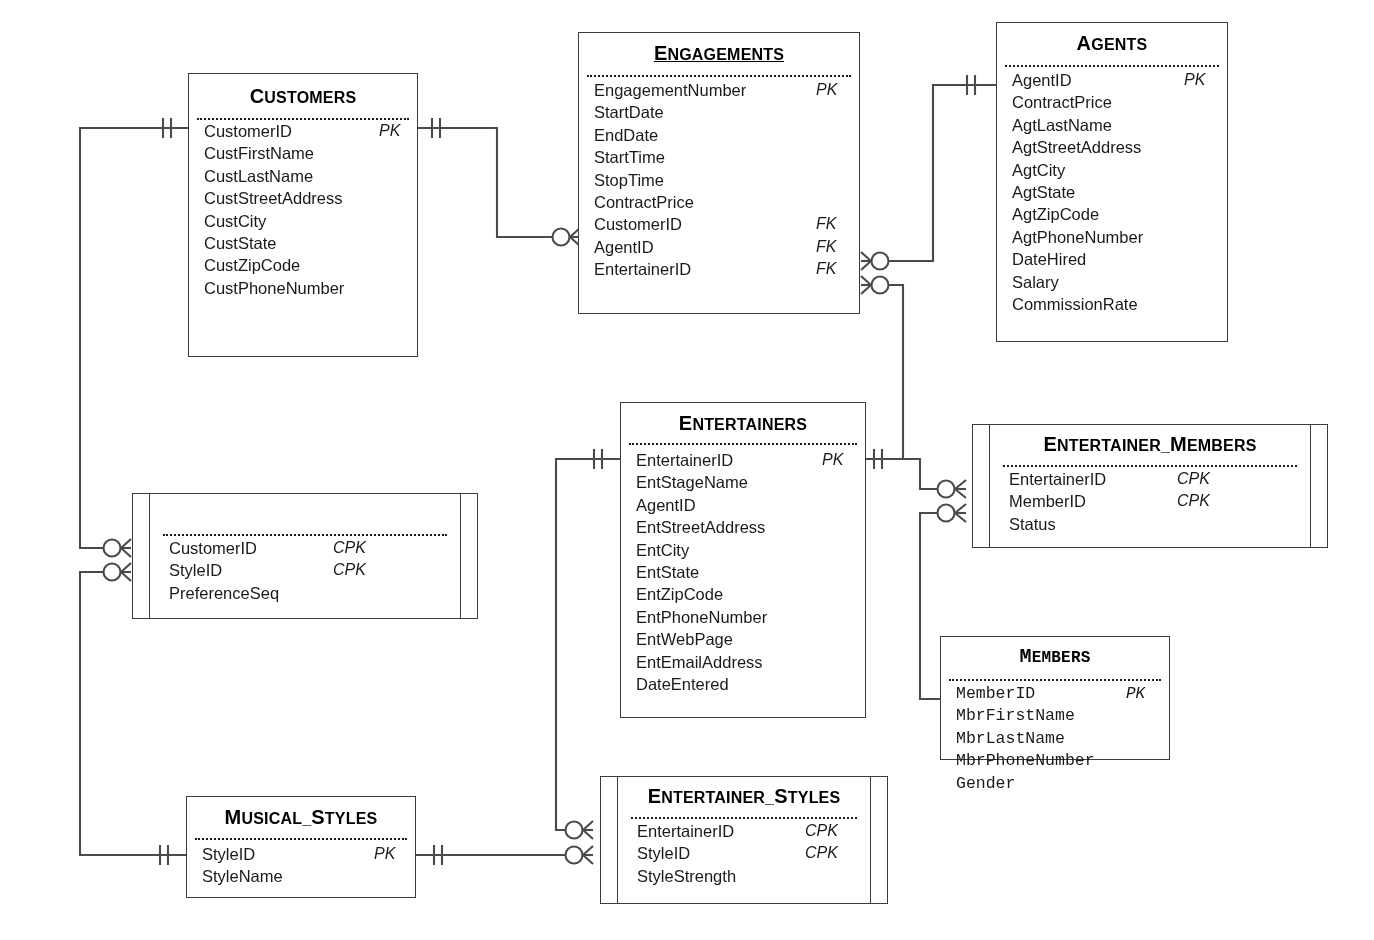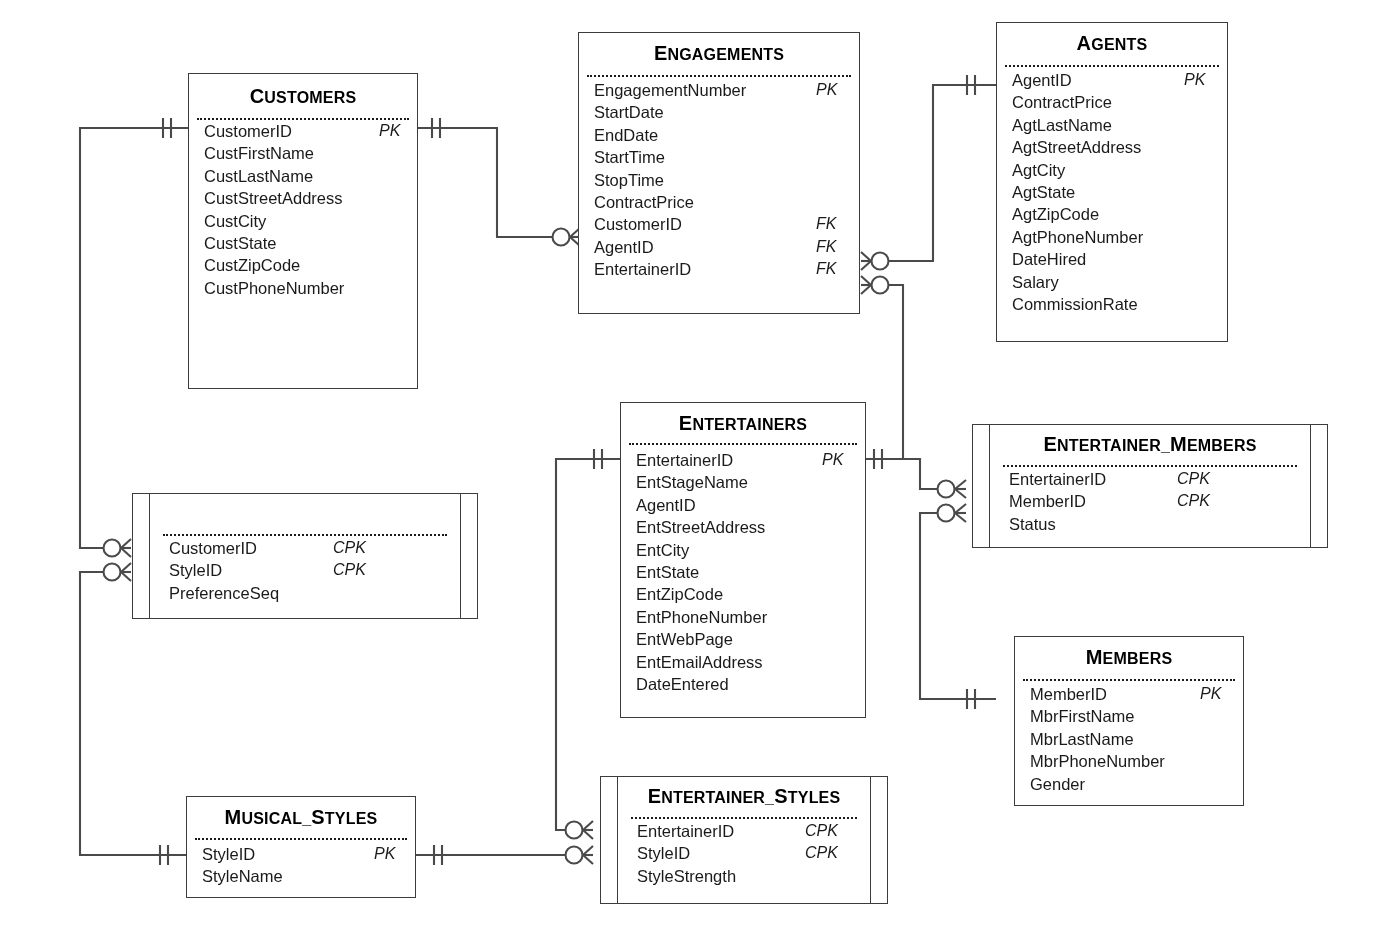--- a/index.html
+++ b/index.html
@@ -156,21 +156,21 @@
     <polyline points="416,855 565,855"></polyline>
     <line class="tick" x1="434" y1="845" x2="434" y2="865"></line>
     <line class="tick" x1="442" y1="845" x2="442" y2="865"></line>
     <circle cx="574" cy="855" r="8.5"></circle>
     <line x1="583" y1="855" x2="593" y2="855"></line>
     <line x1="583" y1="855" x2="593" y2="846"></line>
     <line x1="583" y1="855" x2="593" y2="864"></line>
 
   </svg>
 
-  <div class="entity" style="left:188px;top:73px;width:230px;height:316px;">
+  <div class="entity" style="left:188px;top:73px;width:230px;height:284px;">
     <div class="title" style="margin-top:12px;">
       <span class="lead">C</span><span class="rest">USTOMERS</span>
     </div>
     <div class="sep" style="top:44px;"></div>
     <div class="attrs" style="top:46px;padding:0 15px;">
       <div class="attr">
         <span class="nm">CustomerID</span>
         <span class="key" style="left:175px;">PK</span>
       </div>
       <div class="attr">
@@ -191,21 +191,21 @@
       <div class="attr">
         <span class="nm">CustZipCode</span>
       </div>
       <div class="attr">
         <span class="nm">CustPhoneNumber</span>
       </div>
     </div>
   </div>
 
   <div class="entity" style="left:578px;top:32px;width:282px;height:282px;">
-    <div class="title" style="margin-top:10px;">
+    <div class="title" style="margin-top:10px;text-decoration:underline;">
       <span class="lead">E</span><span class="rest">NGAGEMENTS</span>
     </div>
     <div class="sep" style="top:42px;"></div>
     <div class="attrs" style="top:46px;padding:0 15px;">
       <div class="attr">
         <span class="nm">EngagementNumber</span>
         <span class="key" style="left:222px;">PK</span>
       </div>
       <div class="attr">
         <span class="nm">StartDate</span>
@@ -338,21 +338,21 @@
       <div class="attr">
         <span class="nm">MemberID</span>
         <span class="key" style="left:168px;">CPK</span>
       </div>
       <div class="attr">
         <span class="nm">Status</span>
       </div>
     </div>
   </div>
 
-  <div class="entity" style="left:1014px;top:636px;width:230px;height:170px;">
+  <div class="entity" style="left:940px;top:636px;width:230px;height:124px;font-family:Liberation Mono, monospace;">
     <div class="title" style="margin-top:10px;">
       <span class="lead">M</span><span class="rest">EMBERS</span>
     </div>
     <div class="sep" style="top:42px;"></div>
     <div class="attrs" style="top:46px;padding:0 15px;">
       <div class="attr">
         <span class="nm">MemberID</span>
         <span class="key" style="left:170px;">PK</span>
       </div>
       <div class="attr">

